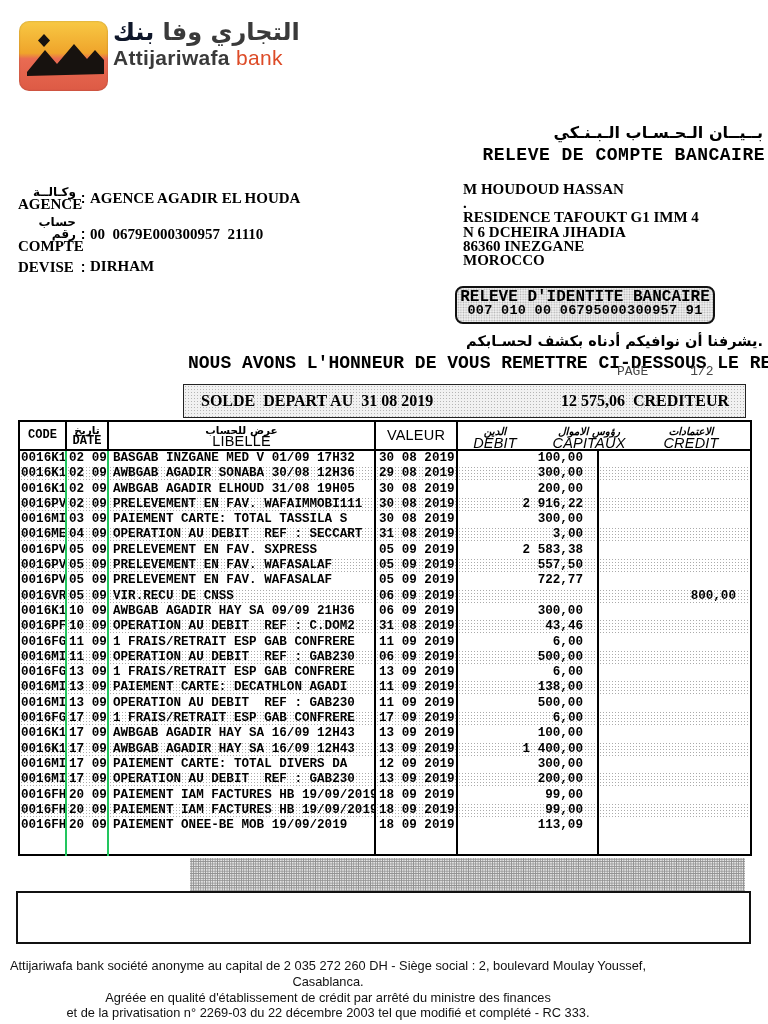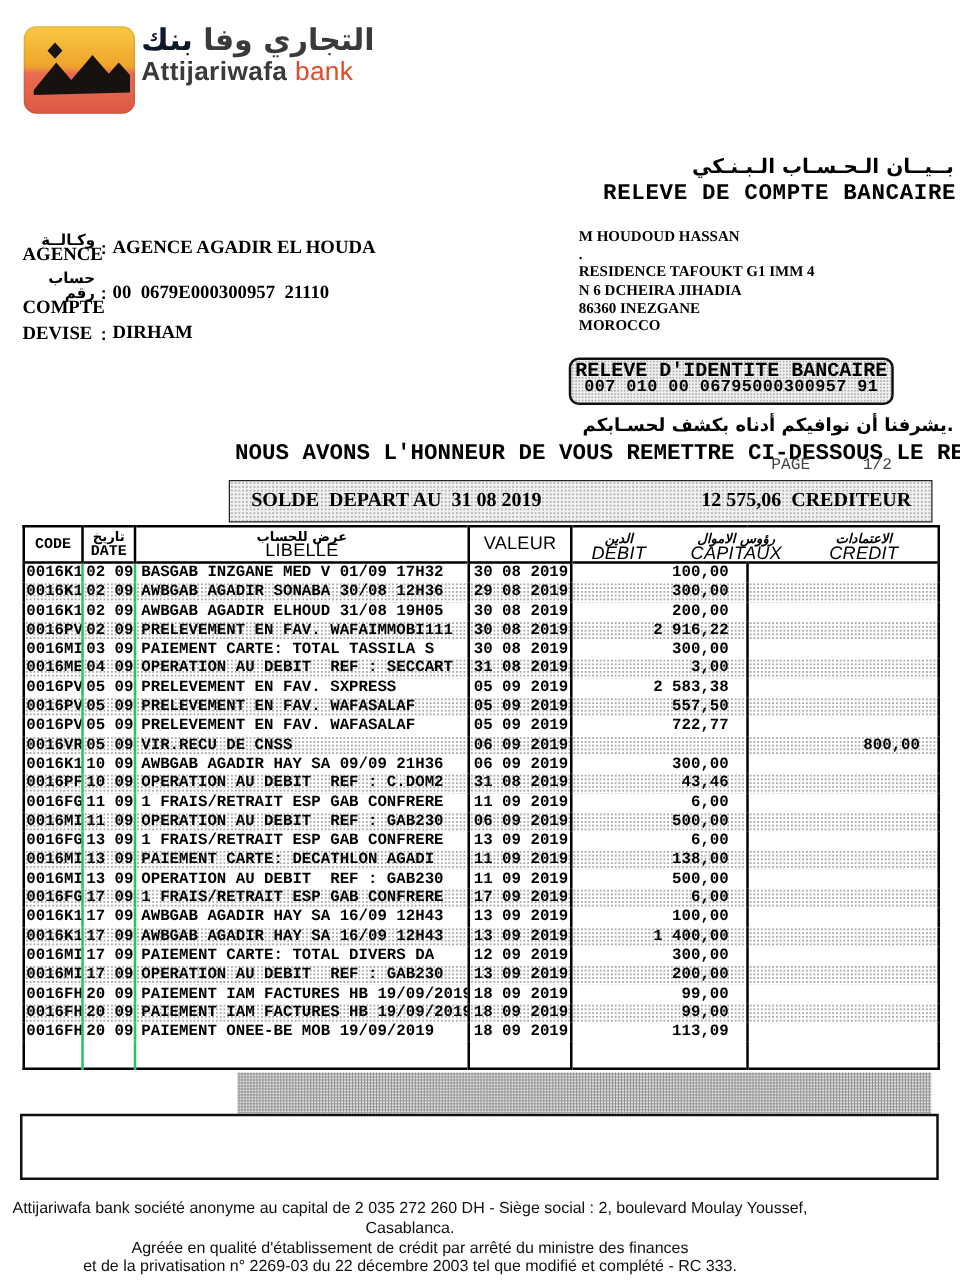--- a/index.html
+++ b/index.html
@@ -16,21 +16,21 @@
   .logo-ar .accent{color:#0f172a;}
   .logo-latin{margin-top:3px;font-size:21px;letter-spacing:.3px;color:#3a3a3a;font-weight:bold;}
   .logo-latin .accent{color:#DD4B27;font-weight:normal;}
 
   
   .title-ar{position:absolute;left:440px;top:123px;width:323px;text-align:right;
     font-family:"DejaVu Sans",sans-serif;font-weight:bold;font-size:16px;}
   .title-fr{position:absolute;left:455px;top:145px;width:310px;text-align:right;
     font-family:"Liberation Mono","DejaVu Sans Mono",monospace;font-weight:bold;font-size:18px;letter-spacing:.5px;white-space:pre;}
   .recipient{position:absolute;left:463px;top:182px;
-    font-family:"Liberation Serif","DejaVu Serif",serif;font-weight:bold;font-size:12px;line-height:14.2px;}
+    font-family:"Liberation Serif","DejaVu Serif",serif;font-weight:bold;font-size:15px;line-height:14.2px;}
 
   
   .info-row{position:absolute;left:18px;display:flex;align-items:center;}
   .info-label{width:58px;display:flex;flex-direction:column;line-height:12px;}
   .info-label .ar{font-family:"DejaVu Sans",sans-serif;font-weight:bold;font-size:12px;text-align:right;direction:rtl;}
   .info-label .lat{font-family:"Liberation Serif","DejaVu Serif",serif;font-weight:bold;font-size:15px;}
   .info-colon{width:14px;text-align:center;font-weight:bold;font-size:14px;}
   .info-value{font-family:"Liberation Serif","DejaVu Serif",serif;font-weight:bold;font-size:15px;white-space:pre;}
   .row-agence{top:186px;} .row-compte{top:216px;} .row-devise{top:258px;}
 

